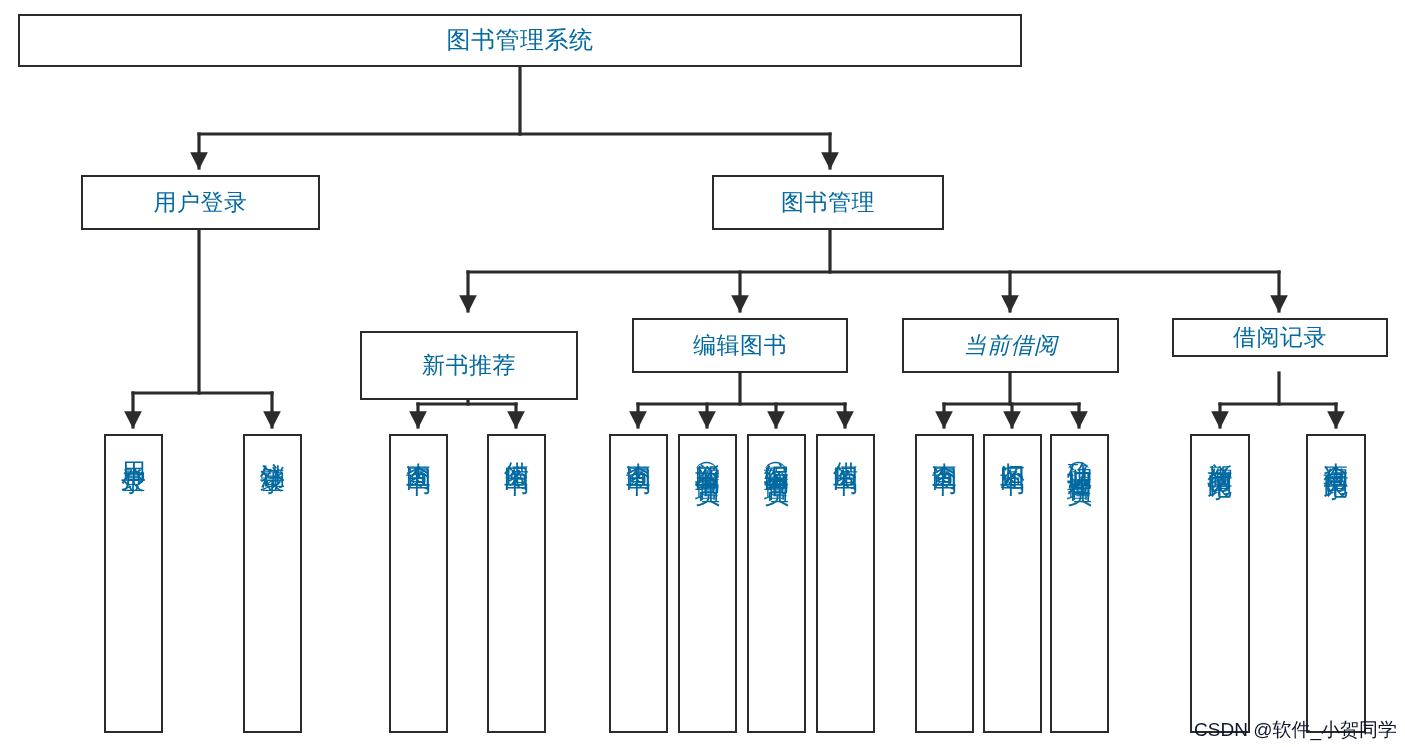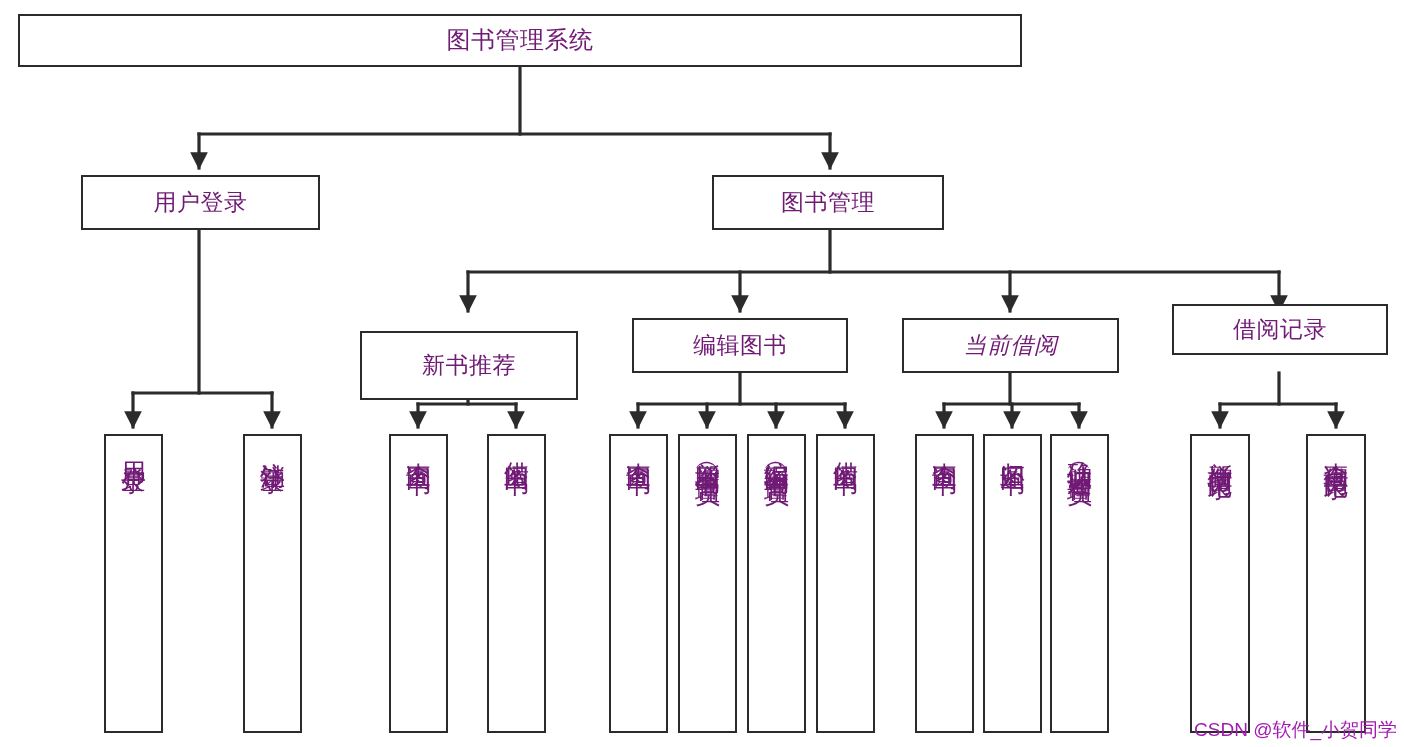--- a/index.html
+++ b/index.html
@@ -28,21 +28,21 @@
     position: absolute;
     box-sizing: border-box;
     background: #ffffff;
     border: 2px solid #2b2b2b;
     display: flex;
     align-items: center;
     justify-content: center;
     z-index: 2;
   }
   .node .label {
-    color: #701a75;
+    color: #0369a1;
     text-align: center;
     line-height: 1.18;
     white-space: nowrap;
   }
   
   .node.horiz .label {
     font-size: 23px;
     letter-spacing: 0.5px;
   }
   .node.root .label {
@@ -59,21 +59,21 @@
     text-orientation: upright;
     font-size: 25px;
     letter-spacing: 3px;
     line-height: 1;
   }
   .watermark {
     position: absolute;
     right: 8px;
     bottom: 4px;
     font-size: 19px;
-    color: #a21caf;
+    color: #0f172a;
     z-index: 3;
     white-space: nowrap;
     font-family: "Liberation Sans", "DejaVu Sans", sans-serif;
   }
 </style>
 </head>
 <body>
 
 <div id="canvas">
 
@@ -140,21 +140,21 @@
 
   <div class="node horiz" style="left:360px; top:331px; width:218px; height:69px;">
     <span class="label">新书推荐</span>
   </div>
   <div class="node horiz" style="left:632px; top:318px; width:216px; height:55px;">
     <span class="label">编辑图书</span>
   </div>
   <div class="node horiz" style="left:902px; top:318px; width:217px; height:55px;font-style:italic;">
     <span class="label">当前借阅</span>
   </div>
-  <div class="node horiz" style="left:1172px; top:304px; width:216px; height:51px;">
+  <div class="node horiz" style="left:1172px; top:318px; width:216px; height:39px;">
     <span class="label">借阅记录</span>
   </div>
 
   <div class="node leaf" style="left:104px; top:434px; width:59px; height:299px;">
     <span class="label">用户登录</span>
   </div>
   <div class="node leaf" style="left:243px; top:434px; width:59px; height:299px;">
     <span class="label">注销登录</span>
   </div>
 

